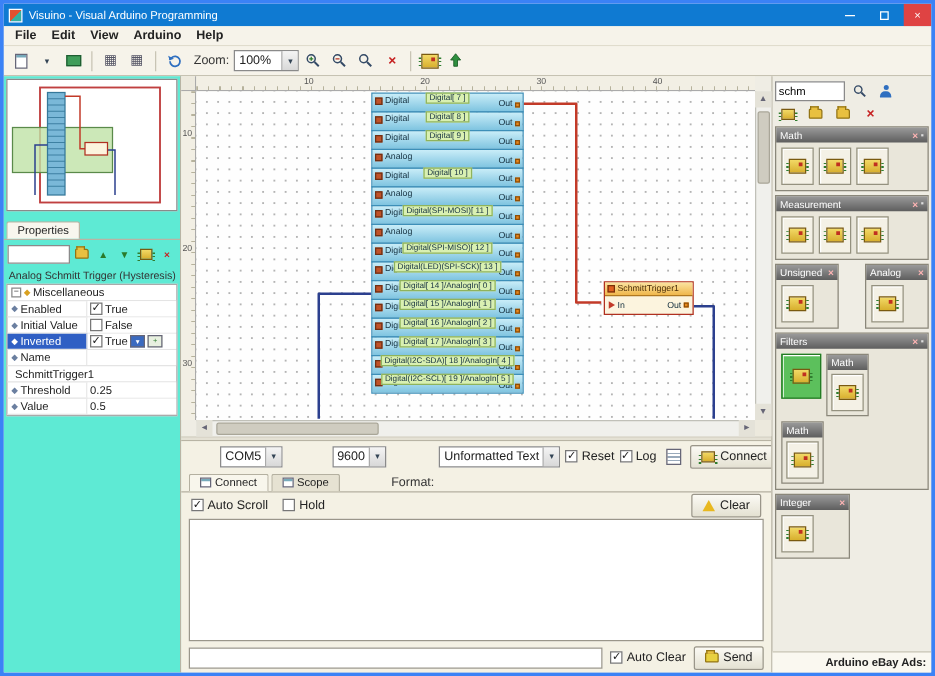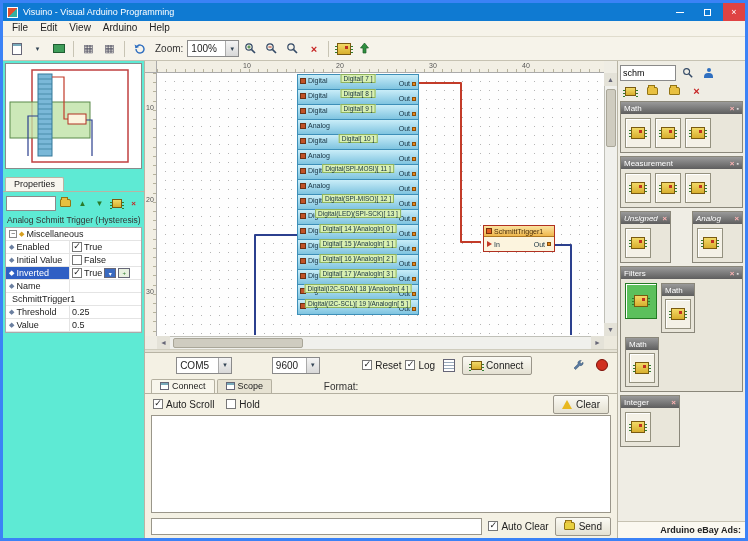--- a/index.html
+++ b/index.html
@@ -10,21 +10,21 @@
   
   .titlebar { height:18px; background:#0f7ad2; color:#fff; display:flex; align-items:center; padding:0 0 0 4px; gap:5px; flex:none; }
   .app-icon { width:11px; height:11px; background:linear-gradient(135deg,#e05030 50%,#35b0a0 50%); border:1px solid #fff; flex:none; }
   .titlebar-title { font-size:9px; flex:1; white-space:nowrap; overflow:hidden; }
   .win-btn { width:22px; height:18px; display:flex; align-items:center; justify-content:center; color:#fff; font-size:9px; }
   .win-btn .min-glyph { width:8px; height:1px; background:#fff; }
   .win-btn .max-glyph { width:7px; height:7px; border:1px solid #fff; }
   .win-btn.close { background:#df4343; }
 
   
-  .menubar { height:16px; background:#f6f3ea; display:flex; padding:0 3px; flex:none; border-bottom:1px solid #e0dccd; }
+  .menubar { height:16px; background:#f6f3ea; display:flex; align-items:center; padding:0 3px; flex:none; border-bottom:1px solid #e0dccd;font-weight:bold; }
   .menu-item { padding:1px 6px; }
   .toolbar { height:24px; background:#f6f3ea; display:flex; align-items:center; gap:2px; padding:0 4px; flex:none; border-bottom:1px solid #c6c2b2; }
   .tbtn { min-width:19px; height:19px; display:flex; align-items:center; justify-content:center; border:1px solid transparent; border-radius:2px; }
   .tsep { width:1px; height:16px; background:#c8c4b4; margin:0 3px; }
   .doc-glyph { width:10px; height:12px; background:#fff; border:1px solid #667; box-shadow:inset 0 2px 0 #7ab; }
   .board-glyph { width:12px; height:9px; background:#3f9d5a; border:1px solid #1f5d32; }
   .grid-glyph { font-size:11px; color:#556; line-height:1; }
   .dd-arrow-glyph { font-size:7px; color:#345; }
   .redx { color:#c62222; font-weight:bold; font-size:11px; }
   .chip { position:relative; width:14px; height:12px; background:linear-gradient(#f2d966,#d8af2e); border:1px solid #7a5a10; }
@@ -115,21 +115,21 @@
   .sb-btn { position:absolute; width:13px; height:13px; display:flex; align-items:center; justify-content:center; font-size:7px; color:#667; background:#e4e2d8; }
   .sb-thumb { position:absolute; background:#cfccc0; border:1px solid #a9a698; border-radius:2px; }
 
   
   .splitter { height:4px; flex:none; background:#e4e1d4; border-top:1px solid #cfccbd; border-bottom:1px solid #b8b4a4; }
 
   
   .bottom-panel { flex:1; min-height:0; background:#f4f1e4; display:flex; flex-direction:column; }
   .port-row { height:24px; flex:none; display:flex; align-items:center; gap:4px; padding:0 6px; }
   .field-label { color:#333;margin-top:42px; }
-  .port-dd { width:56px; } .speed-dd { width:48px; } .format-dd { width:112px; }
+  .port-dd { width:56px; } .speed-dd { width:48px;text-align:center; } .format-dd { width:112px; }
   .btn { height:19px; display:inline-flex; align-items:center; gap:4px; padding:0 8px; background:linear-gradient(#fbfaf4,#e4e1d2); border:1px solid #9a968a; border-radius:2px; }
   .log-ic { width:12px; height:13px; background:repeating-linear-gradient(#fff 0 2px,#9ab 2px 3px); border:1px solid #667; }
   .spacer { flex:1; }
   .stop-glyph { width:12px; height:12px; border-radius:50%; background:#d03020; border:1px solid #7d1008; }
   .tabs-row { height:17px; flex:none; display:flex; align-items:flex-end; gap:2px; padding:0 6px; border-bottom:1px solid #b4b0a0; }
   .tab { display:flex; align-items:center; gap:3px; padding:1px 8px 2px 8px; background:#e6e2d2; border:1px solid #b4b0a0; border-bottom:none; border-radius:2px 2px 0 0; font-size:9px; }
   .tab.active { background:#f8f6ec; }
   .tab-ic { width:9px; height:8px; background:#fff; border:1px solid #667; box-shadow:inset 0 2px 0 #7ab; }
   .term-controls { height:20px; flex:none; display:flex; align-items:center; gap:12px; padding:0 8px; }
   .broom-glyph { width:0; height:0; border-left:5px solid transparent; border-right:5px solid transparent; border-bottom:9px solid #e8b820; }
@@ -145,21 +145,21 @@
   .person-glyph::after { content:""; position:absolute; left:0; bottom:0; width:9px; height:5px; border-radius:4px 4px 0 0; background:#2f6fc0; }
   .pal-icons-row { height:18px; flex:none; display:flex; align-items:center; gap:3px; padding:0 1px 2px 1px; }
   .cat { border:1px solid #8a877a; background:#e9e6da; margin-bottom:3px; flex:none; }
   .cat-h { height:12px; background:linear-gradient(#9a9a9a,#5e5e5e); color:#fff; font-size:8px; display:flex; align-items:center; gap:2px; padding:0 3px; }
   .cat-x { margin-left:auto; color:#ffb4b4; font-size:8px; font-weight:bold; }
   .cat-pin { color:#ddd; font-size:7px; }
   .cat-body { display:flex; gap:4px; padding:4px; }
   .tile { width:26px; height:30px; background:#f4f1e6; border:1px solid #94917f; box-shadow:inset 1px 1px 0 #fff; display:flex; align-items:center; justify-content:center; }
   .tile.selected { background:#5cc05c; border-color:#247a24; }
   .tile.big { width:32px; height:36px; }
-  .half-row { display:flex; gap:21px;font-style:italic; }
+  .half-row { display:flex; gap:21px; }
   .half-row .cat { flex:1; margin-bottom:3px; }
   .filters-body { display:flex; gap:4px; padding:4px; align-items:flex-start; }
   .subcat { border:1px solid #8a877a; background:#e9e6da; }
   .subcat .cat-body { padding:3px; }
   .filters-extra { padding:0 4px 4px 4px; display:flex; }
   .ads-bar { flex:none; background:#faf8f0; border-top:1px solid #c6c2b2; font-weight:bold; font-size:9px; text-align:right; padding:3px 4px; margin:0 -2px; }
 </style>
 </head>
 <body>
 
@@ -632,20 +632,24 @@
           <span class="dd port-dd">
             <span class="dd-text">COM5</span>
             <span class="dd-btn">▾</span>
           </span>
           <span class="field-label">Speed:</span>
           <span class="dd speed-dd">
             <span class="dd-text">9600</span>
             <span class="dd-btn">▾</span>
           </span>
           <span class="field-label">Format:</span>
+          <span class="dd format-dd">
+            <span class="dd-text">Unformatted Text</span>
+            <span class="dd-btn">▾</span>
+          </span>
           <span class="cb-group">
             <span class="cb checked"></span>
             <span>Reset</span>
           </span>
           <span class="cb-group">
             <span class="cb checked"></span>
             <span>Log</span>
           </span>
           <span class="tbtn">
               <span class="log-ic"></span>

